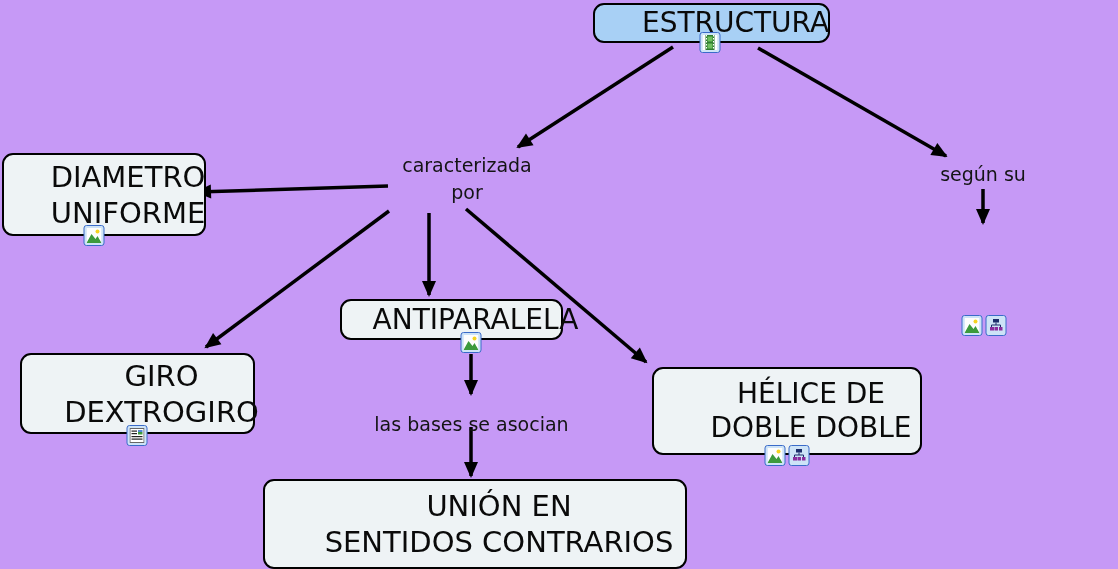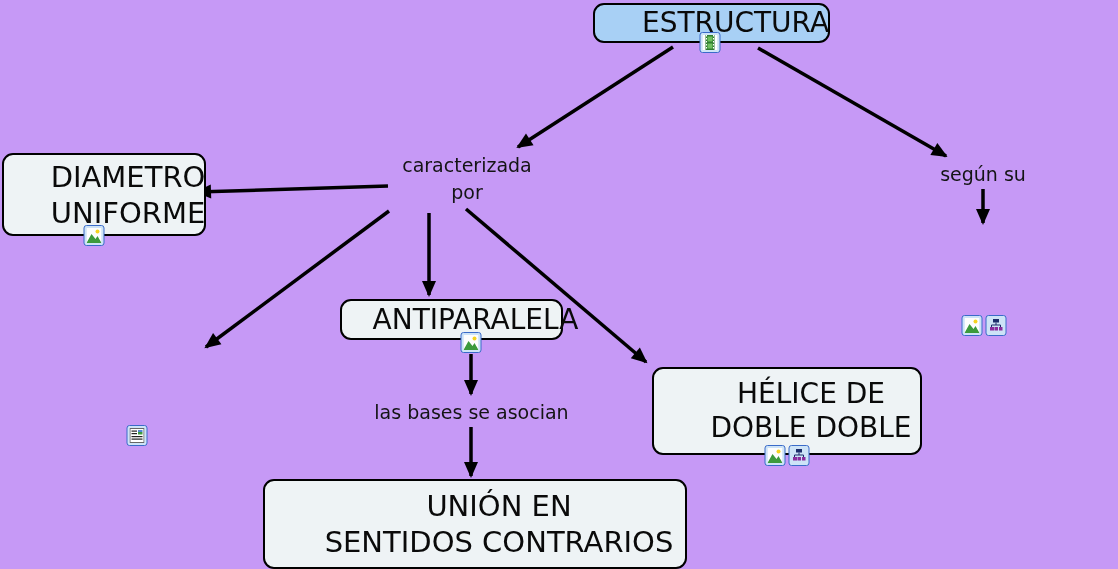--- a/index.html
+++ b/index.html
@@ -92,21 +92,21 @@
         <line x1="11" y1="0" x2="11" y2="15" stroke="#ffffff" stroke-width="1" stroke-dasharray="1.5,1.5"></line>
       </svg>
     </span>
   </div>
 
   <div class="linking" style="left:918px;top:161px;width:130px">según su</div>
 
   <div class="linking" style="left:378px;top:152px;width:178px">caracterizada
 por</div>
 
-  <div class="linking" style="left:350px;top:399px;width:243px">las bases se asocian</div>
+  <div class="linking" style="left:350px;top:411px;width:243px">las bases se asocian</div>
 
   <div class="concept fs29" style="left:2px;top:153px;width:204px;height:83px">DIAMETRO
 UNIFORME</div>
   <div class="icons" style="left:94px;top:225px">
     <span class="icon">
       <svg width="15" height="15" viewBox="0 0 15 15">
         <rect x="0" y="0" width="15" height="15" fill="#fdfdfd"></rect>
         <circle cx="11" cy="3.5" r="2" fill="#f5d321"></circle>
         <polygon points="0,15 5,6 9,11 11,8 15,15" fill="#3c9a3c"></polygon>
       </svg>
@@ -128,20 +128,22 @@
         <line x1="3" y1="7" x2="12" y2="7" stroke="#1c2d6b" stroke-width="1"></line>
         <line x1="3" y1="7" x2="3" y2="9" stroke="#1c2d6b" stroke-width="1"></line>
         <line x1="12" y1="7" x2="12" y2="9" stroke="#1c2d6b" stroke-width="1"></line>
         <rect x="1.5" y="9" width="4" height="3.5" fill="#8a2d9e"></rect>
         <rect x="6" y="9" width="3.5" height="3.5" fill="#8a2d9e"></rect>
         <rect x="10.5" y="9" width="3.5" height="3.5" fill="#8a2d9e"></rect>
       </svg>
     </span>
   </div>
 
+  <div class="concept fs29" style="left:20px;top:353px;width:235px;height:81px">GIRO
+DEXTROGIRO</div>
   <div class="icons" style="left:137px;top:425px">
     <span class="icon">
       <svg width="15" height="15" viewBox="0 0 15 15">
         <rect x="0.5" y="0.5" width="14" height="14" fill="#ffffff" stroke="#666666" stroke-width="1"></rect>
         <rect x="8.5" y="2" width="4.5" height="2" fill="#4f86d6"></rect>
         <rect x="8.5" y="4" width="4.5" height="2.5" fill="#3c9a3c"></rect>
         <rect x="2" y="2.5" width="5.5" height="1.2" fill="#222222"></rect>
         <rect x="2" y="5" width="5.5" height="1.2" fill="#222222"></rect>
         <rect x="2" y="8" width="11" height="1.2" fill="#222222"></rect>
         <rect x="2" y="10.5" width="11" height="1.2" fill="#222222"></rect>

